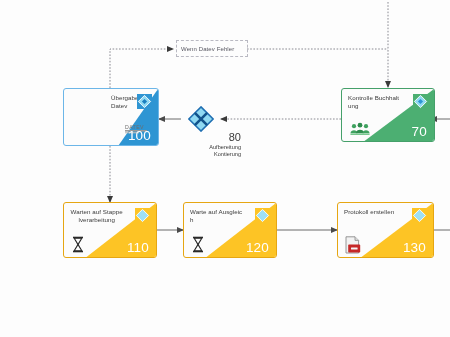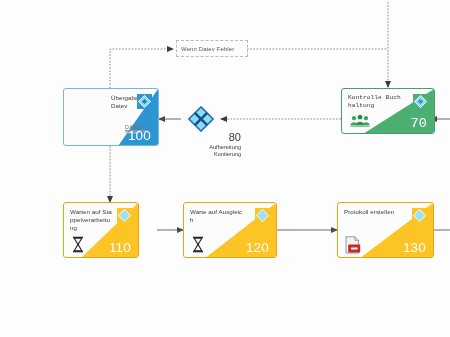--- a/index.html
+++ b/index.html
@@ -193,21 +193,21 @@
           <rect x="0" y="0" width="15" height="15" fill="#2e95d3"></rect>
           <path d="M7.5,1.4 L13.6,7.5 L7.5,13.6 L1.4,7.5 Z" fill="#8fd9f2" stroke="#ffffff" stroke-width="0.9"></path>
           <path d="M7.5,4.9 L10.1,7.5 L7.5,10.1 L4.9,7.5 Z" fill="#1b7fc0"></path>
         </svg>
       </div>
 
       <div class="num">100</div>
     </div>
   </div>
 
-  <div class="node green" style="left:341px; top:88px; width:94px; height:46px;font-family:Liberation Mono, monospace;">
+  <div class="node green" style="left:341px; top:88px; width:94px; height:54px;">
     <div class="body">
       <svg class="fill" viewBox="0 0 94 58" preserveAspectRatio="none">
         <path d="M94,0 L94,58 L23,58 Z" fill="#4caf72"></path>
       </svg>
       <div class="title">Kontrolle Buchhaltung</div>
 
       <div class="glyph" style="left:7px; bottom:5px; width:22px; height:14px;">
         <svg viewBox="0 0 22 14" width="22" height="14">
           <circle cx="5" cy="4.2" r="2.1" fill="#3fa15f"></circle>
           <circle cx="11" cy="3.2" r="2.4" fill="#2f8c4e"></circle>
@@ -224,21 +224,21 @@
           <rect x="0" y="0" width="15" height="15" fill="#4caf72"></rect>
           <path d="M7.5,1.4 L13.6,7.5 L7.5,13.6 L1.4,7.5 Z" fill="#8fd9f2" stroke="#ffffff" stroke-width="0.9"></path>
           <path d="M7.5,4.9 L10.1,7.5 L7.5,10.1 L4.9,7.5 Z" fill="#2e95d3"></path>
         </svg>
       </div>
 
       <div class="num">70</div>
     </div>
   </div>
 
-  <div class="node yellow" style="left:63px; top:202px; width:76px; height:56px;">
+  <div class="node yellow" style="left:63px; top:202px; width:94px; height:56px;text-align:center;">
     <div class="body">
       <svg class="fill" viewBox="0 0 94 56" preserveAspectRatio="none">
         <path d="M94,0 L94,56 L23,56 Z" fill="#fdc425"></path>
       </svg>
       <div class="title">Warten auf Stappelverarbeitung</div>
 
       <div class="glyph" style="left:7px; bottom:4px; width:14px; height:17px;">
         <svg viewBox="0 0 14 17" width="14" height="17">
           <rect x="2" y="0.7" width="10" height="1.5" fill="#2b2b2b"></rect>
           <rect x="2" y="14.8" width="10" height="1.5" fill="#2b2b2b"></rect>

